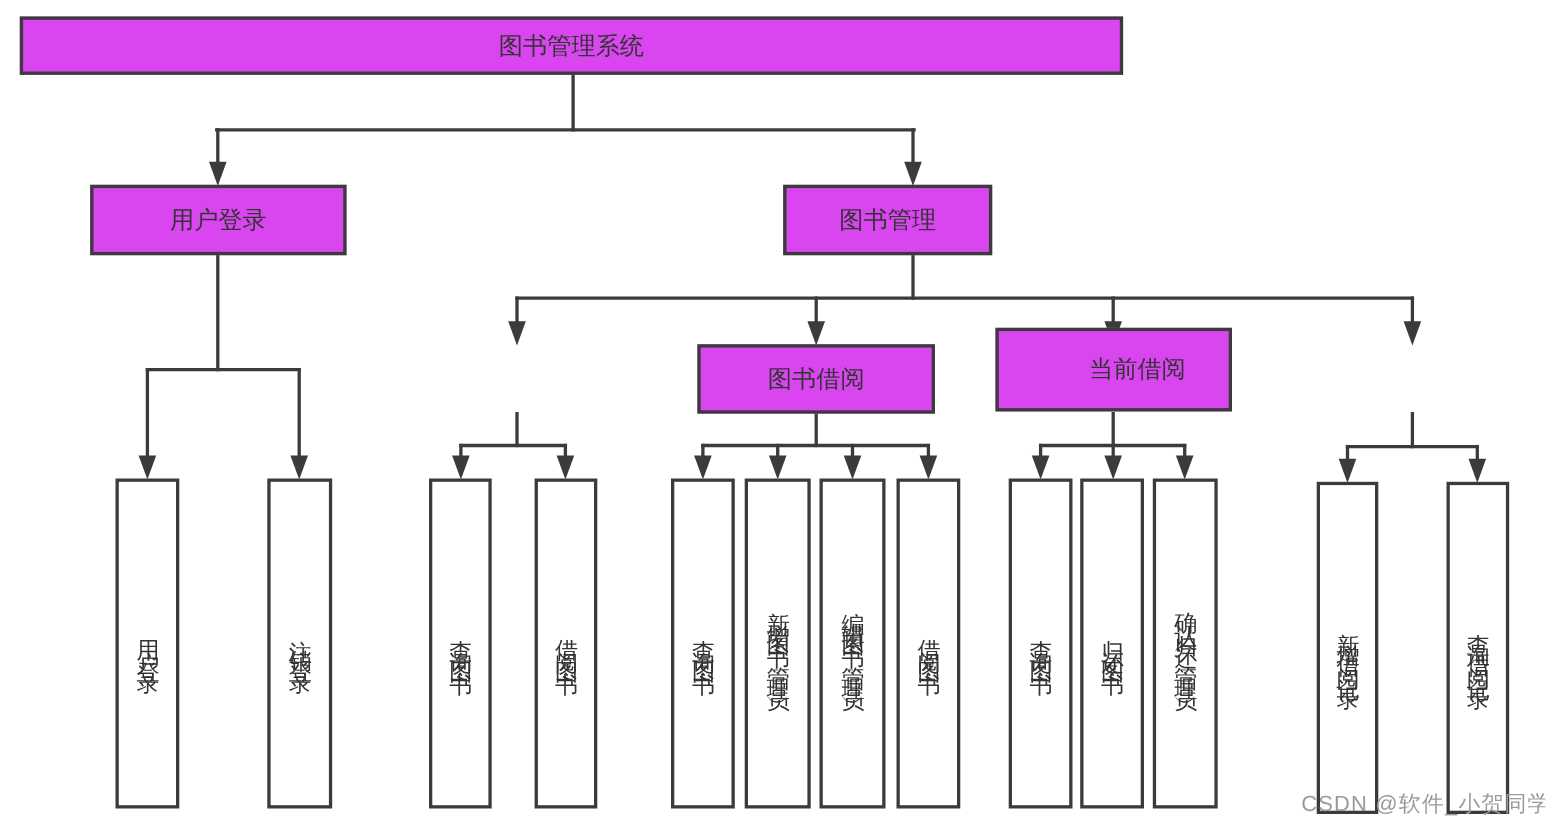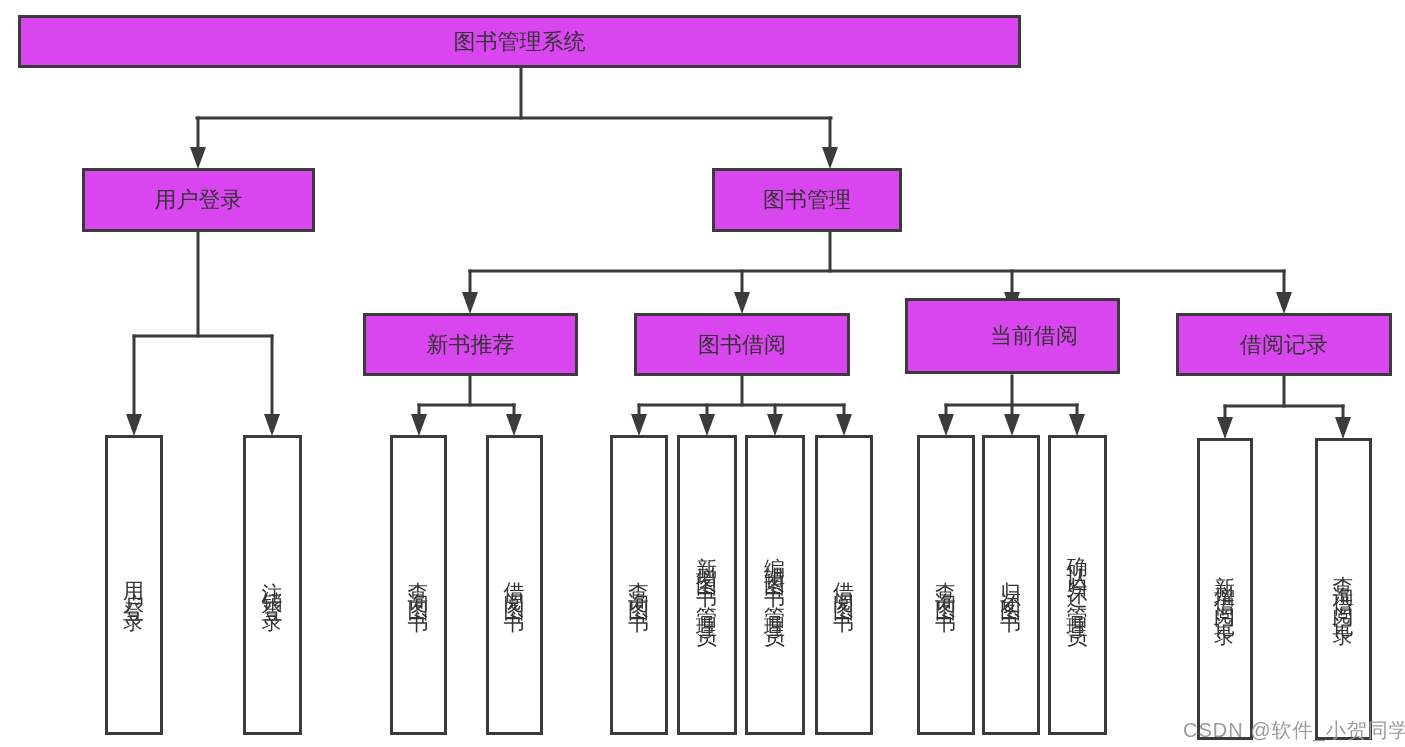--- a/index.html
+++ b/index.html
@@ -137,32 +137,26 @@
     <span>图书管理系统</span>
   </div>
 
   <div class="hbox" style="left:82px;top:168px;width:233px;height:64px;">
     <span>用户登录</span>
   </div>
   <div class="hbox" style="left:712px;top:168px;width:190px;height:64px;">
     <span>图书管理</span>
   </div>
 
-  <div class="hbox" style="left:363px;top:313px;width:215px;height:63px;">
-    <span>新书推荐</span>
-  </div>
   <div class="hbox" style="left:634px;top:313px;width:216px;height:63px;">
     <span>图书借阅</span>
   </div>
   <div class="hbox" style="left:905px;top:298px;width:215px;height:76px;padding-left:43px;">
     <span>当前借阅</span>
   </div>
-  <div class="hbox" style="left:1176px;top:313px;width:216px;height:63px;">
-    <span>借阅记录</span>
-  </div>
 
   <div class="leaf" style="left:105px;width:58px;">
     <span>用户登录</span>
   </div>
   <div class="leaf" style="left:243px;width:59px;">
     <span>注销登录</span>
   </div>
 
   <div class="leaf" style="left:390px;width:57px;">
     <span>查询图书</span>

